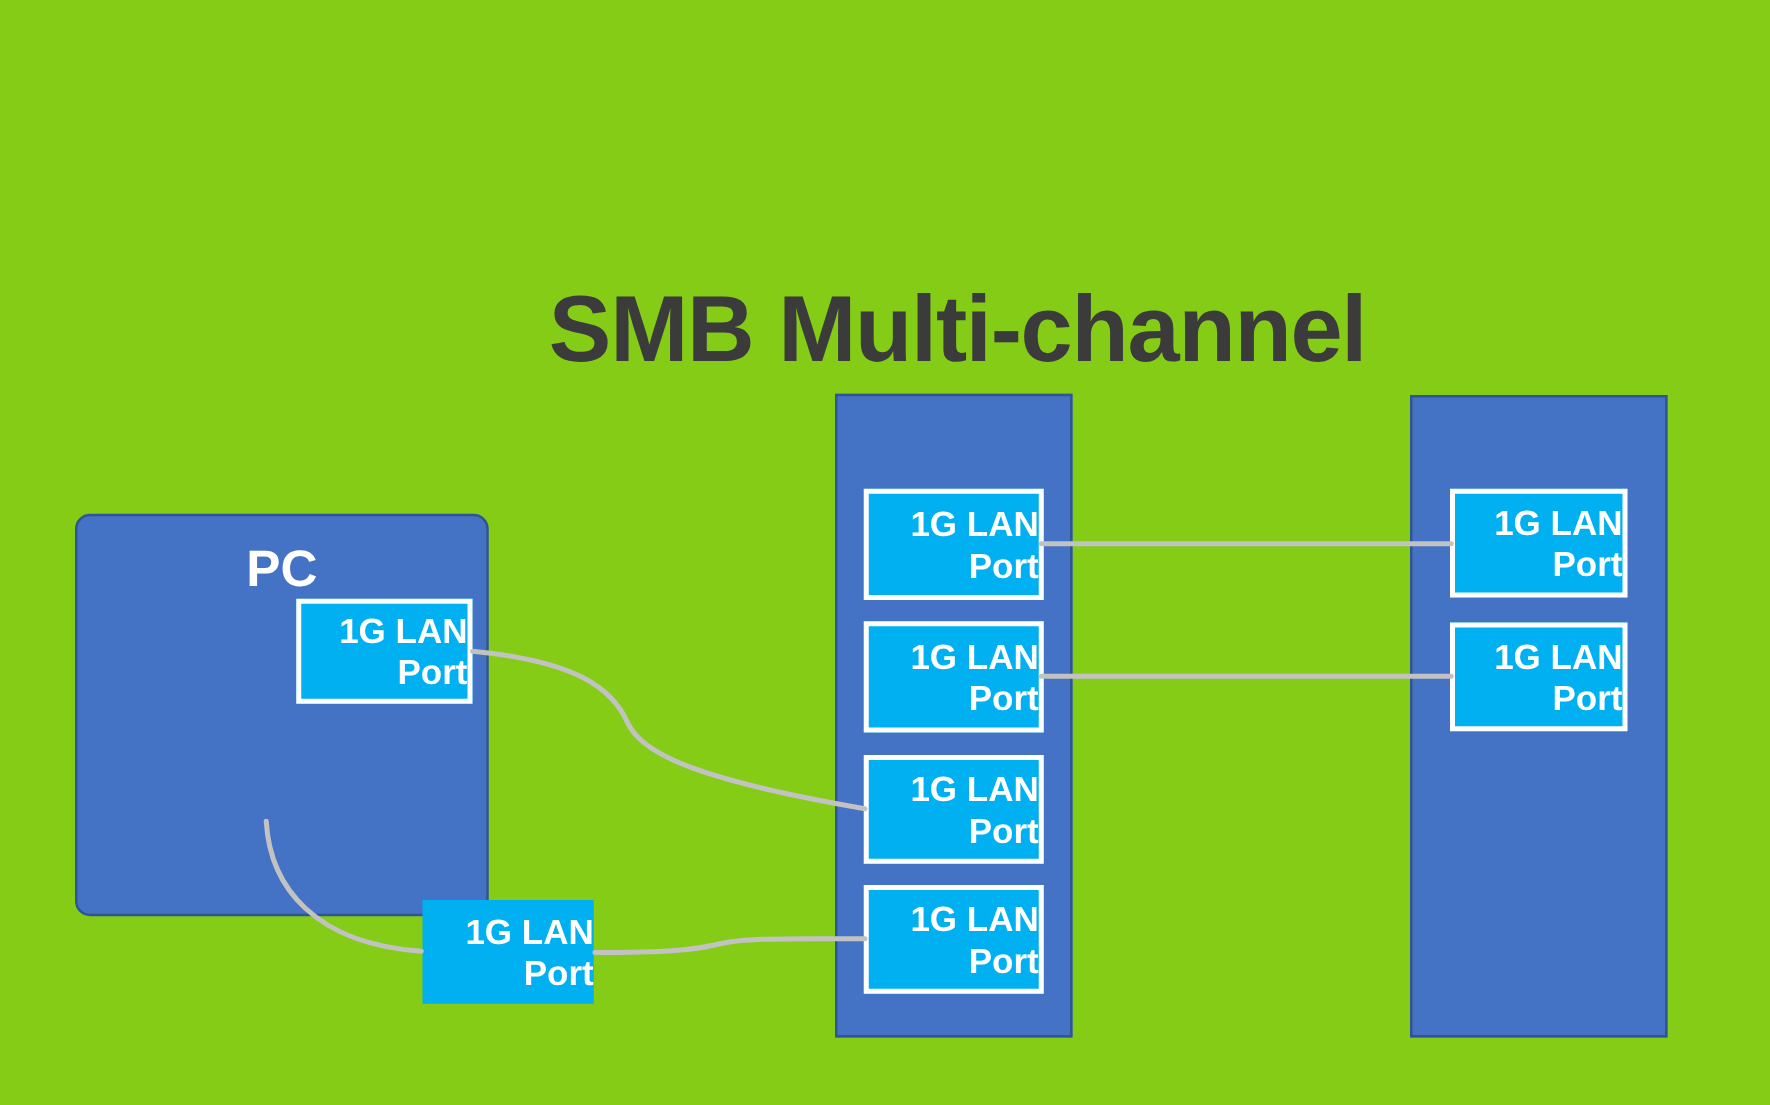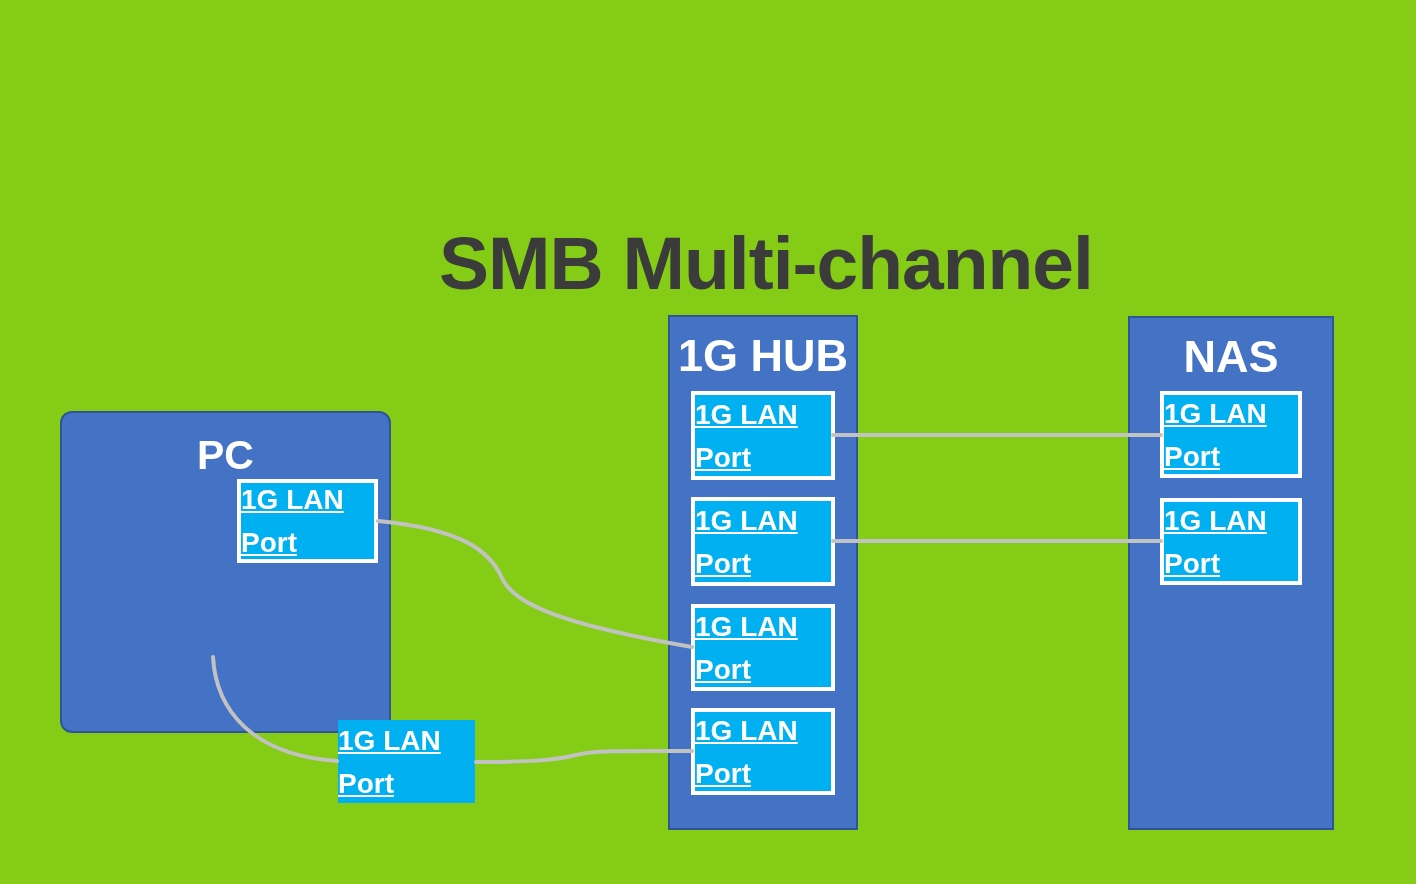--- a/index.html
+++ b/index.html
@@ -89,27 +89,26 @@
     width: 206px;
     height: 514px;
   }
   .nas > .node-label { top: 16px; font-size: 45px; }
 
   .port {
     position: absolute;
     display: flex;
     align-items: center;
     justify-content: center;
-    text-align: left;
+    text-align: right;
     color: var(--label-text, #FFFFFF);
     font-weight: bold;
     font-size: 28px;
-    line-height: 43px;
+    line-height: 33px;
     z-index: 2;
-    text-decoration: underline;
   }
   .port span { display: block; width: 100%; }
 
   .cyan {
     background: var(--port-fill, #00B0F0);
     border: 4px solid var(--port-border, #FFFFFF);
   }
 
   
   .pc-lan  { left: 175px; top: 66px;  width: 141px; height: 84px; }
@@ -152,37 +151,35 @@
     <div class="port cyan pc-lan">
       <span>1G LAN Port</span>
     </div>
   </div>
 
   <div class="port cyan adapter">
     <span>1G LAN Port</span>
   </div>
 
   <div class="node hub">
-    <div class="node-label">1G HUB</div>
     <div class="port cyan hub-p1">
       <span>1G LAN Port</span>
     </div>
     <div class="port cyan hub-p2">
       <span>1G LAN Port</span>
     </div>
     <div class="port cyan hub-p3">
       <span>1G LAN Port</span>
     </div>
     <div class="port cyan hub-p4">
       <span>1G LAN Port</span>
     </div>
   </div>
 
   <div class="node nas">
-    <div class="node-label">NAS</div>
     <div class="port cyan nas-p1">
       <span>1G LAN Port</span>
     </div>
     <div class="port cyan nas-p2">
       <span>1G LAN Port</span>
     </div>
   </div>
 
   <svg class="connectors" viewBox="0 0 1416 884" xmlns="http://www.w3.org/2000/svg">
     <path d="M 833 435 L 1161 435"></path>

